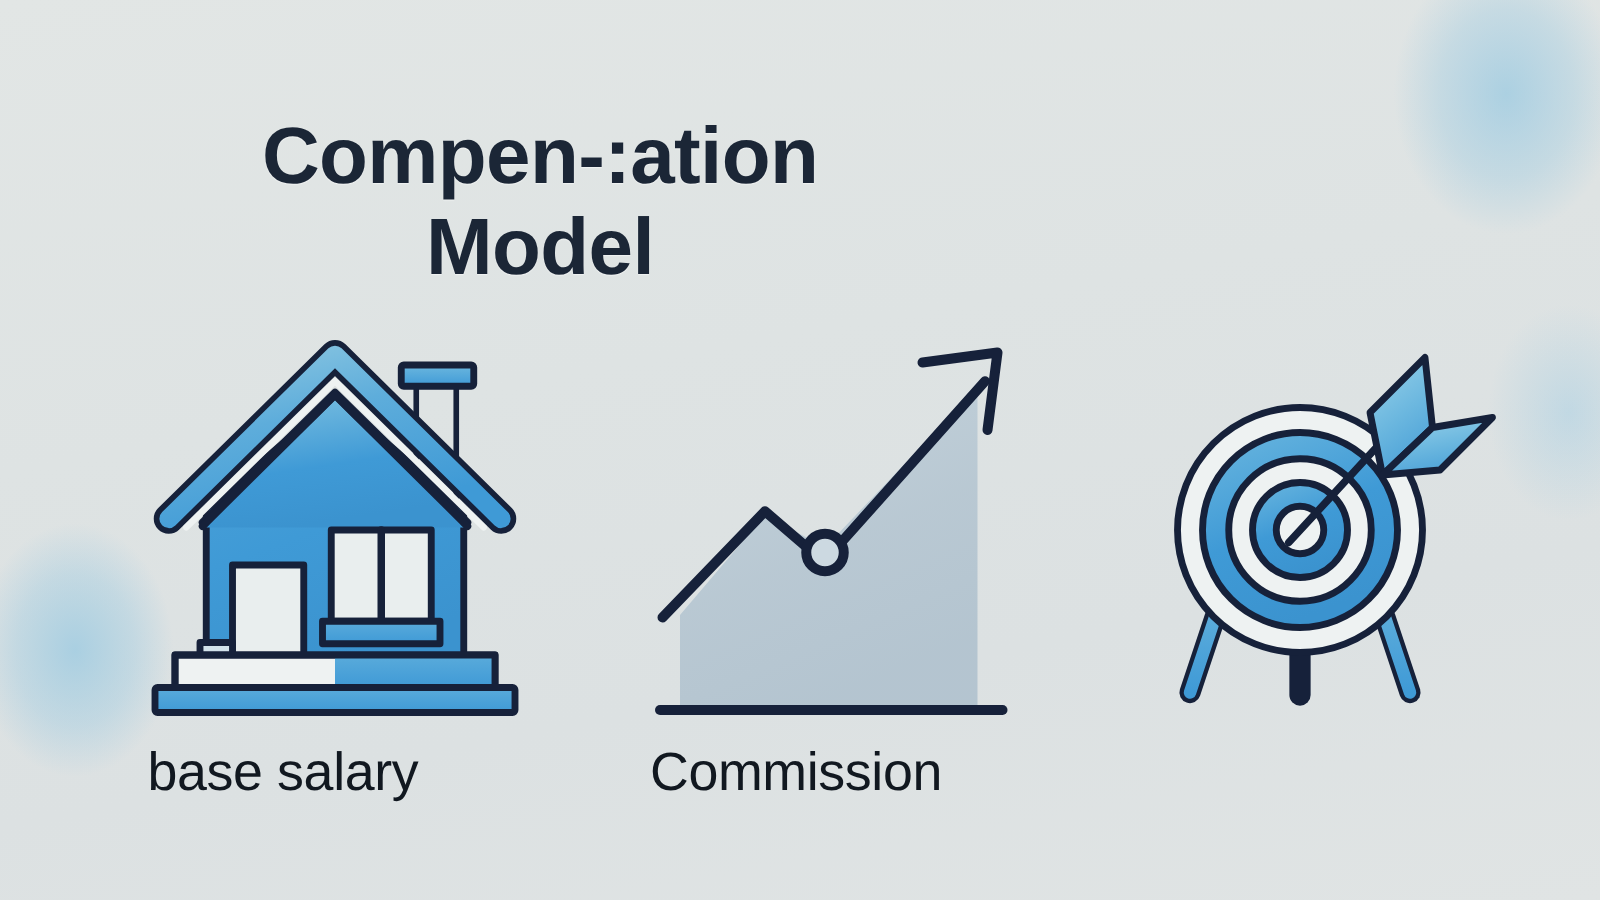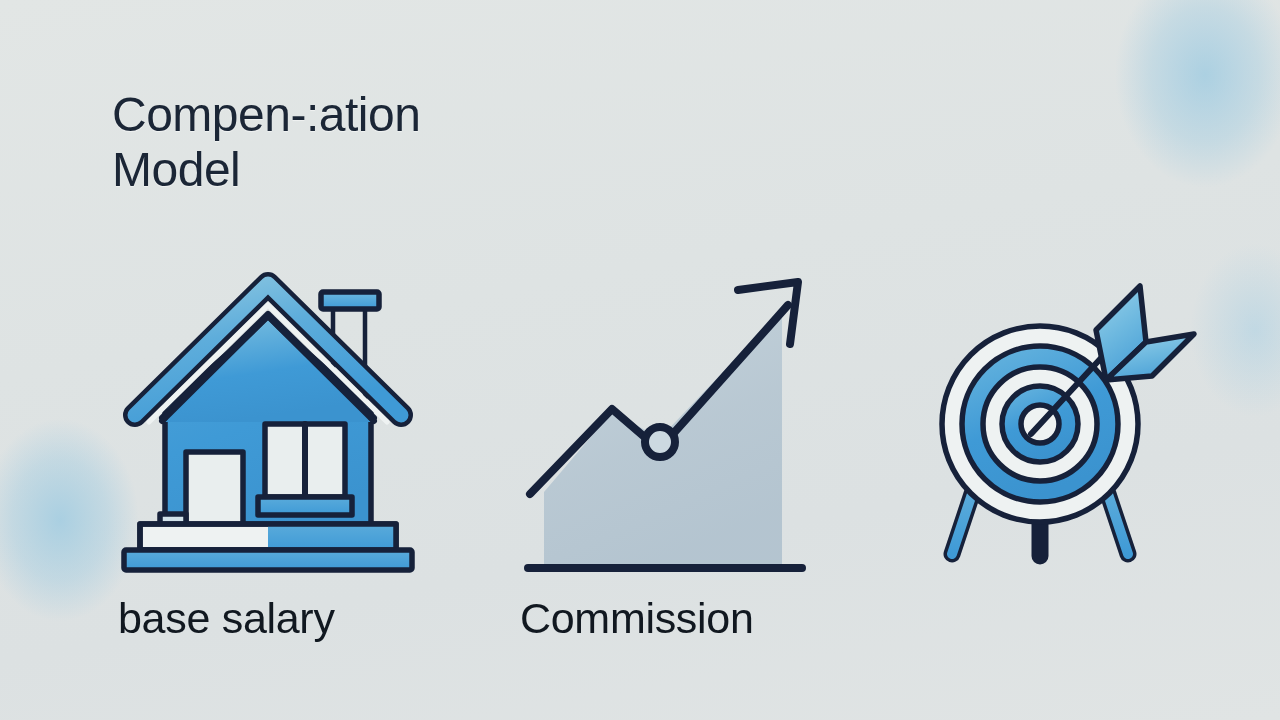--- a/index.html
+++ b/index.html
@@ -27,26 +27,27 @@
       linear-gradient(170deg, #e2e6e5 0%, #dee3e3 40%, #dce1e2 70%, #e0e4e4 100%);
   }
 
   
   #title {
     position: absolute;
     left: 112px;
     top: 88px;
     width: 640px;
     color: #1b2636;
-    font-size: 48px;
+    font-size: 64px;
     line-height: 1.14;
-    font-weight: 400;
+    font-weight: 700;
     letter-spacing: -0.5px;
     white-space: pre-line;
     text-shadow: 0 1px 1px rgba(255,255,255,0.55);
+    text-align: center;
   }
 
   
   .col {
     position: absolute;
     top: 272px;
     height: 400px;
   }
   .icon-box {
     position: relative;

